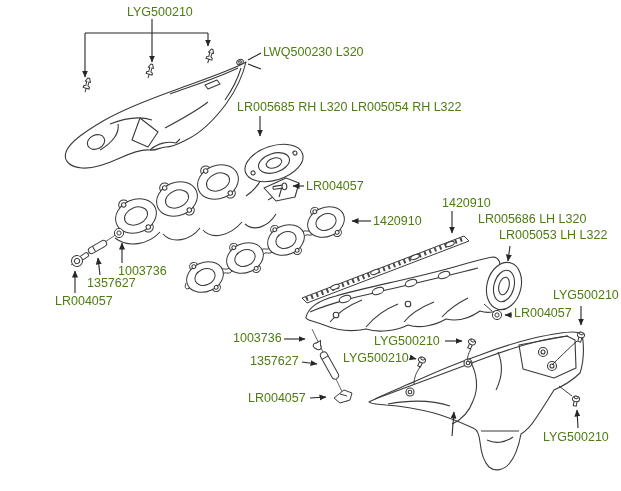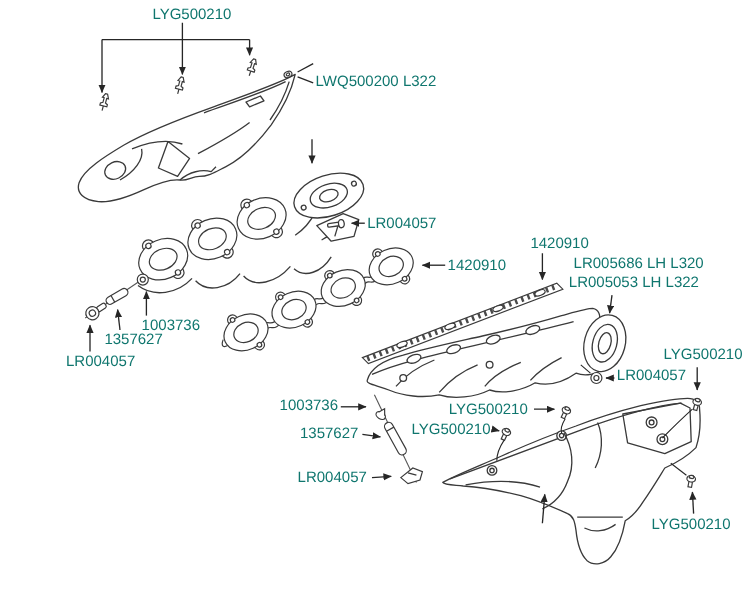--- a/index.html
+++ b/index.html
@@ -2,21 +2,21 @@
 <html><head>
 <meta charset="utf-8">
 <style>
   html,body{margin:0;padding:0;background:#fff;}
   .stage{
     position:relative;width:621px;height:491px;background:#ffffff;
     font-family:"Liberation Sans",sans-serif;overflow:hidden;
   }
   .stage svg{position:absolute;left:0;top:0;}
   .lbl{
-    position:absolute;font-size:12.5px;line-height:1.12;color:#0f766e;
+    position:absolute;font-size:12.5px;line-height:1.12;color:#4d7c0f;
     white-space:nowrap;letter-spacing:0;
   }
 </style>
 </head>
 <body>
 
 <div class="stage">
 
 <svg width="621" height="491" viewBox="0 0 621 491">
   <defs>
@@ -246,26 +246,27 @@
     <path d="M75,293 V271" marker-end="url(#arr)"></path>
     <path d="M471,349 C468,354 467,358 468,361" stroke-width="0.9"></path>
     <path d="M420,367 C416,373 414,378 414,384" stroke-width="0.9"></path>
     <path d="M577,341 C568,349 559,358 552,365" stroke-width="0.9"></path>
     <path d="M572,396 L559,386" stroke-width="0.9"></path>
     <path d="M492,311 L484,304" stroke-width="0.9"></path>
   </g>
 </svg>
 
 <div class="lbl" style="left:127px;top:5px">LYG500210</div>
-<div class="lbl" style="left:263px;top:61px">LWQ500200 L322</div>
+<div class="lbl" style="left:263px;top:45px">LWQ500230 L320</div>
+<div class="lbl" style="left:237px;top:100px">LR005685 RH L320 LR005054 RH L322</div>
 <div class="lbl" style="left:306px;top:179px">LR004057</div>
 <div class="lbl" style="left:373px;top:214px">1420910</div>
 <div class="lbl" style="left:442px;top:196px">1420910</div>
 <div class="lbl" style="left:478px;top:212px">LR005686 LH L320</div>
-<div class="lbl" style="left:474px;top:228px">LR005053 LH L322</div>
+<div class="lbl" style="left:499px;top:228px">LR005053 LH L322</div>
 <div class="lbl" style="left:553px;top:288px">LYG500210</div>
 <div class="lbl" style="left:514px;top:306px">LR004057</div>
 <div class="lbl" style="left:118px;top:264px">1003736</div>
 <div class="lbl" style="left:87px;top:276px">1357627</div>
 <div class="lbl" style="left:55px;top:294px">LR004057</div>
 <div class="lbl" style="left:233px;top:331px">1003736</div>
 <div class="lbl" style="left:374px;top:334px">LYG500210</div>
 <div class="lbl" style="left:343px;top:351px">LYG500210</div>
 <div class="lbl" style="left:250px;top:354px">1357627</div>
 <div class="lbl" style="left:248px;top:391px">LR004057</div>

